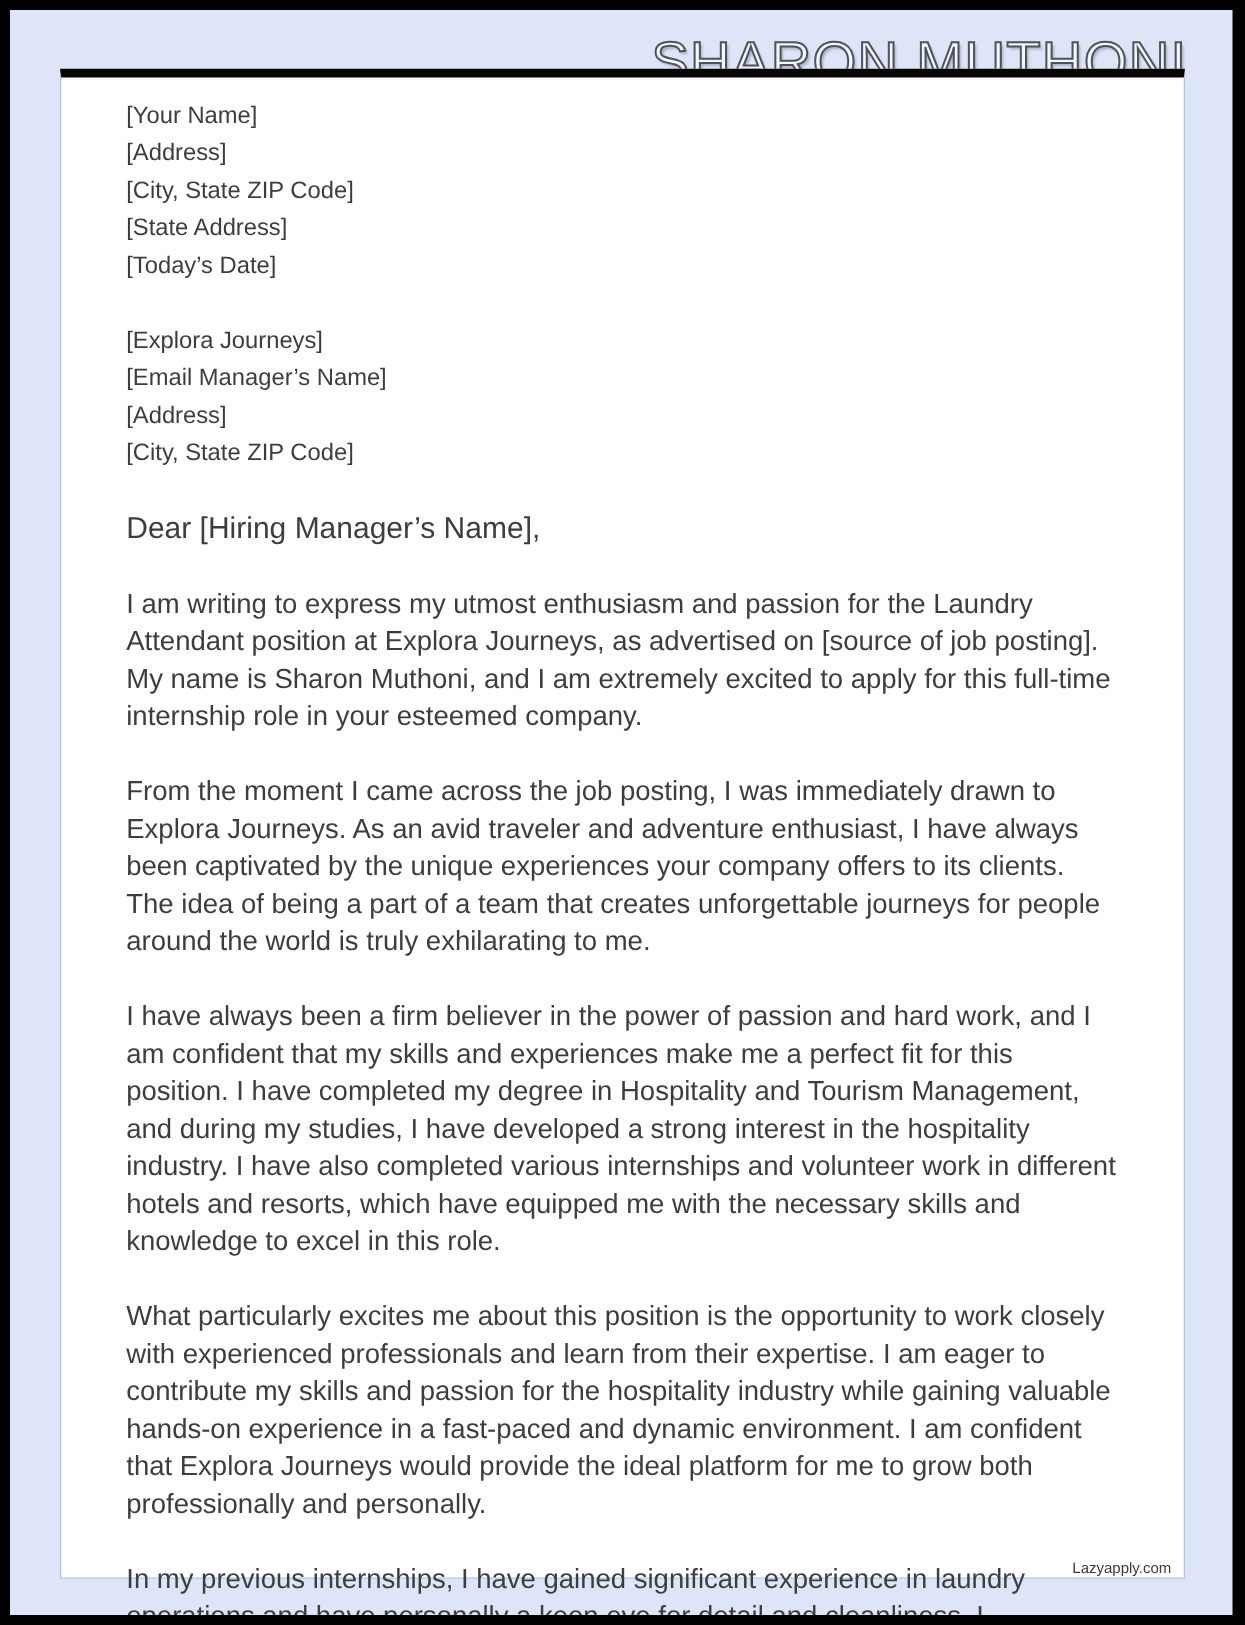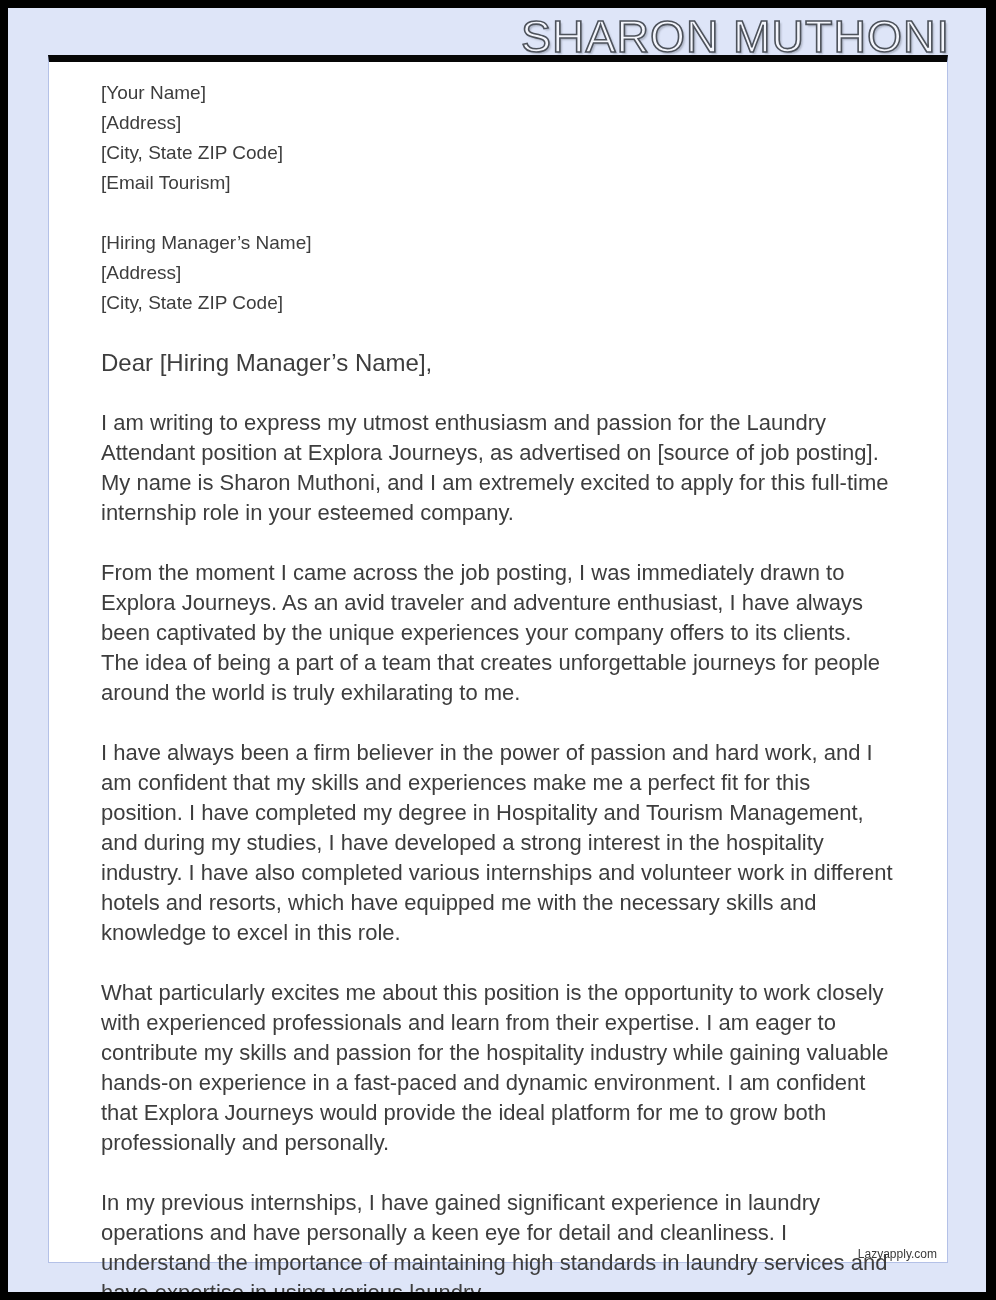--- a/index.html
+++ b/index.html
@@ -18,21 +18,21 @@
     position: absolute;
     left: 8px;
     top: 8px;
     right: 10px;
     bottom: 8px;
     background: #dee5f8;           
     overflow: hidden;
   }
   .letterhead {
     position: absolute;
-    top: 0;
+    top: 13px;
     left: 0;
     right: 0;
     height: 47px;
   }
   .letterhead-name {
     position: absolute;
     top: 6px;
     right: 36px;
     font-size: 45px;
     line-height: 1;
@@ -98,25 +98,27 @@
     <div class="letterhead-name">SHARON MUTHONI</div>
   </div>
 
   <div class="doc">
     <div class="content">
 
       <div class="block">
         <div>[Your Name]</div>
         <div>[Address]</div>
         <div>[City, State ZIP Code]</div>
-        <div>[Email Tourism]</div>
+        <div>[State Address]</div>
+        <div>[Today’s Date]</div>
       </div>
 
       <div class="block">
-        <div>[Hiring Manager’s Name]</div>
+        <div>[Explora Journeys]</div>
+        <div>[Email Manager’s Name]</div>
         <div>[Address]</div>
         <div>[City, State ZIP Code]</div>
       </div>
 
       <p class="salutation">Dear [Hiring Manager’s Name],</p>
 
       <p class="para">I am writing to express my utmost enthusiasm and passion for the Laundry Attendant position at Explora Journeys, as advertised on [source of job posting]. My name is Sharon Muthoni, and I am extremely excited to apply for this full-time internship role in your esteemed company.</p>
       <p class="para">From the moment I came across the job posting, I was immediately drawn to Explora Journeys. As an avid traveler and adventure enthusiast, I have always been captivated by the unique experiences your company offers to its clients. The idea of being a part of a team that creates unforgettable journeys for people around the world is truly exhilarating to me.</p>
       <p class="para">I have always been a firm believer in the power of passion and hard work, and I am confident that my skills and experiences make me a perfect fit for this position. I have completed my degree in Hospitality and Tourism Management, and during my studies, I have developed a strong interest in the hospitality industry. I have also completed various internships and volunteer work in different hotels and resorts, which have equipped me with the necessary skills and knowledge to excel in this role.</p>
       <p class="para">What particularly excites me about this position is the opportunity to work closely with experienced professionals and learn from their expertise. I am eager to contribute my skills and passion for the hospitality industry while gaining valuable hands-on experience in a fast-paced and dynamic environment. I am confident that Explora Journeys would provide the ideal platform for me to grow both professionally and personally.</p>

